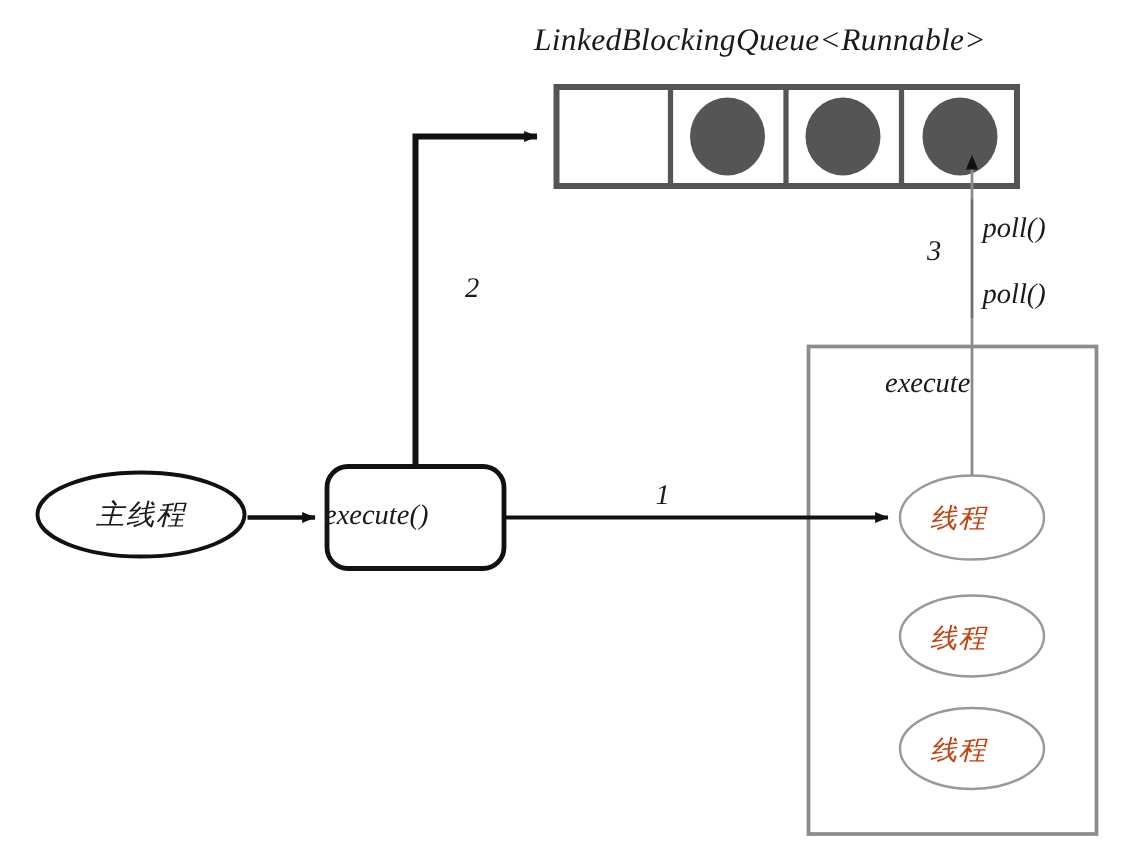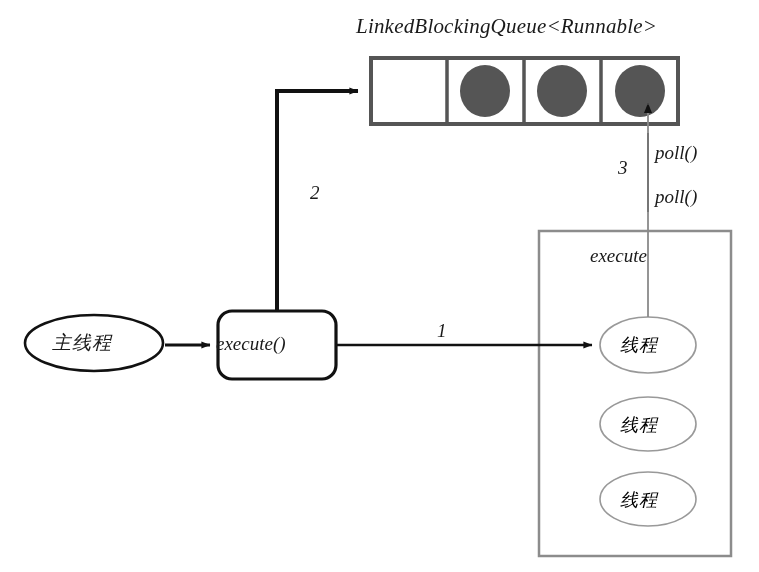--- a/index.html
+++ b/index.html
@@ -34,21 +34,21 @@
   .lbl-cjk {
     font-family: "DejaVu Sans", "Liberation Sans", sans-serif;
   }
   #queue-title {
     left: 356px;
     top: 14px;
     font-size: 21px;
     letter-spacing: 0.2px;
   }
   #main-thread-label {
-    left: 52px;
+    left: 64px;
     top: 330px;
     font-size: 19px;
     letter-spacing: 1px;
   }
   #execute-label {
     left: 216px;
     top: 333px;
     font-size: 19px;
   }
   #corepool-label {
@@ -77,21 +77,21 @@
     font-size: 19px;
   }
   #take-label {
     left: 655px;
     top: 186px;
     font-size: 19px;
   }
   .thread-label {
     font-size: 18px;
     letter-spacing: 1px;
-    color: #000000;
+    color: #c2410c;
   }
   #thread-label-0 { left: 620px; top: 333px; }
   #thread-label-1 { left: 620px; top: 413px; }
   #thread-label-2 { left: 620px; top: 488px; }
 </style>
 </head>
 <body>
 
 <div id="diagram-root">
 

